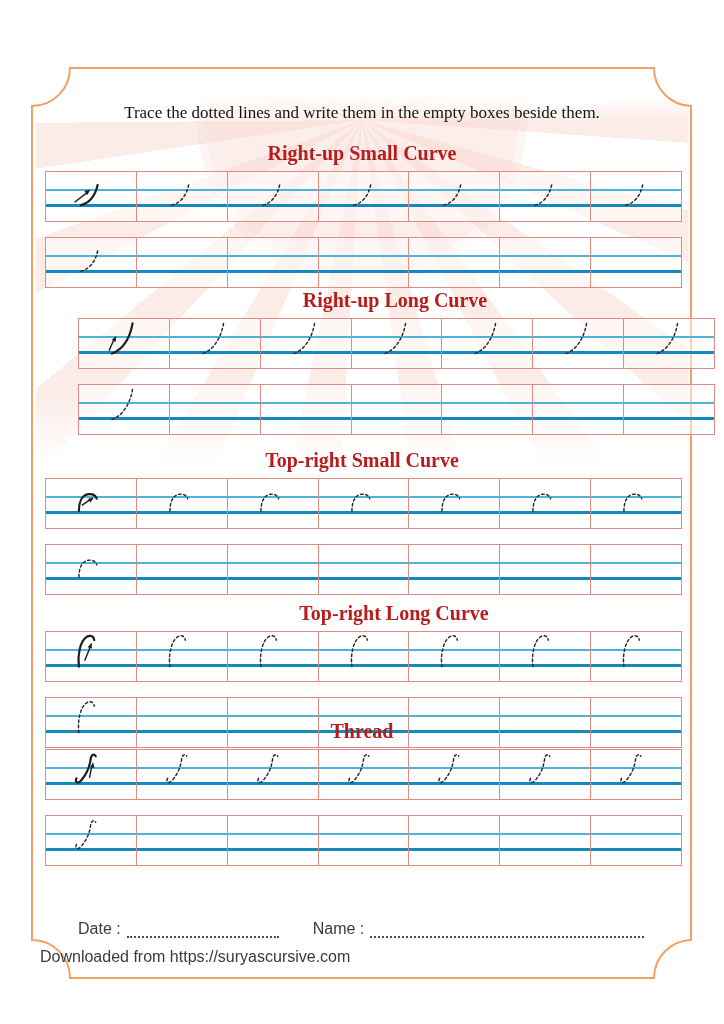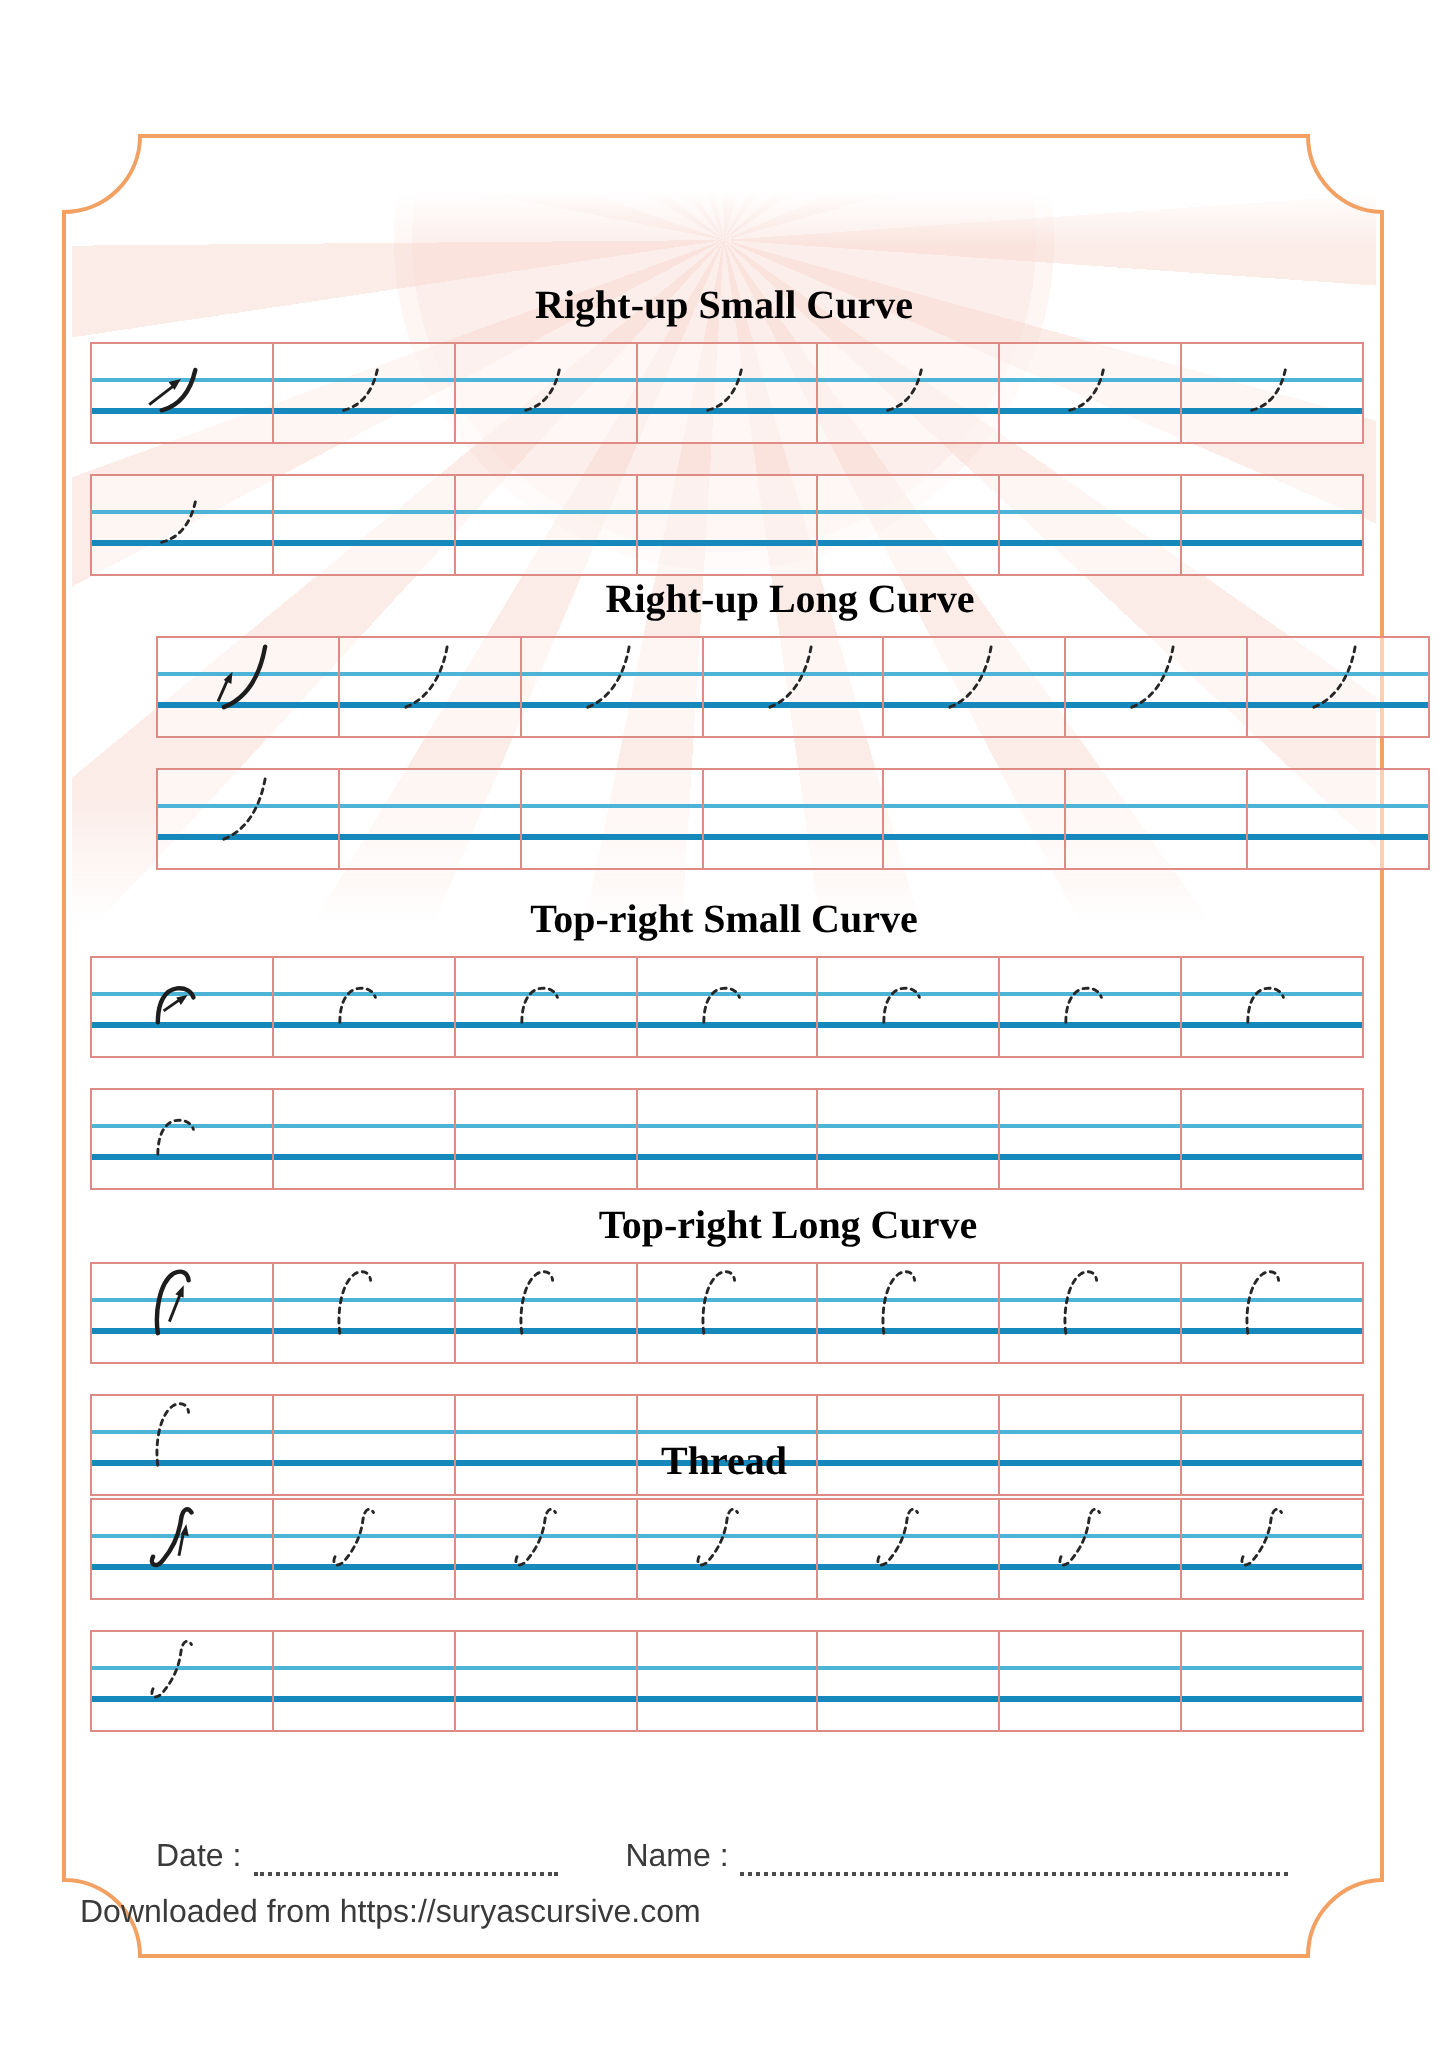--- a/index.html
+++ b/index.html
@@ -18,21 +18,21 @@
   .frame{position:absolute;left:0;top:0;z-index:1;}
 
   .pill{position:absolute;left:106px;top:42px;width:511px;height:48px;z-index:3;
         background:#F6A571;border-radius:23px;display:flex;align-items:center;justify-content:center;}
   .pill span{font-size:27px;font-weight:700;color:#2B1608;letter-spacing:.5px;}
 
   .instruction{position:absolute;left:40px;top:103px;width:644px;z-index:2;
         text-align:center;font-size:17px;color:#121212;}
 
   .sec{position:absolute;left:0;width:724px;z-index:2;}
-  .sec-title{width:724px;text-align:center;font-size:20px;font-weight:700;color:#000000;height:26px;line-height:26px;}
+  .sec-title{width:724px;text-align:center;font-size:20px;font-weight:700;color:#b91c1c;height:26px;line-height:26px;}
   .prow{position:absolute;left:45px;width:637px;height:51px;border:1px solid #DE8B85;
         background:rgba(255,255,255,.5);box-sizing:border-box;}
   .prow .rule{position:absolute;left:0;right:0;z-index:1;}
   .rule-mid{top:17px;height:2px;background:#4DB4D7;}
   .rule-base{top:32px;height:3px;background:#1689BC;}
   .cells{position:absolute;inset:0;display:flex;z-index:2;}
   .cell{flex:1;position:relative;border-right:1px solid #DE8B85;}
   .cell:last-child{border-right:none;}
   .stroke-svg{position:absolute;left:0;top:0;width:100%;height:100%;overflow:visible;}
   .solid{fill:none;stroke:#1D1D1D;stroke-width:2.3;stroke-linecap:round;}
@@ -54,20 +54,21 @@
 
 <div class="page">
 
   <div class="watermark"></div>
 
   <svg class="frame" width="724" height="1024" viewBox="0 0 724 1024">
     <path d="M70,68 H654 A38,38 0 0 0 691,106 V940 A38,38 0 0 0 654,978 H70 A38,38 0 0 0 32,940 V106 A38,38 0 0 0 70,68 Z" fill="none" stroke="#F3A063" stroke-width="2"></path>
   </svg>
 
 
+  <div class="instruction">Trace the dotted lines and write them in the empty boxes beside them.</div>
 
   <div id="sections">
       <div class="sec" style="top: 140px;">
         <div class="sec-title">Right-up Small Curve</div>
         <div class="prow" style="top: 31px;">
           <div class="rule rule-mid"></div>
           <div class="rule rule-base"></div>
           <div class="cells">
             <div class="cell">
               <svg viewBox="0 0 91 51" class="stroke-svg" preserveAspectRatio="xMidYMid meet">

